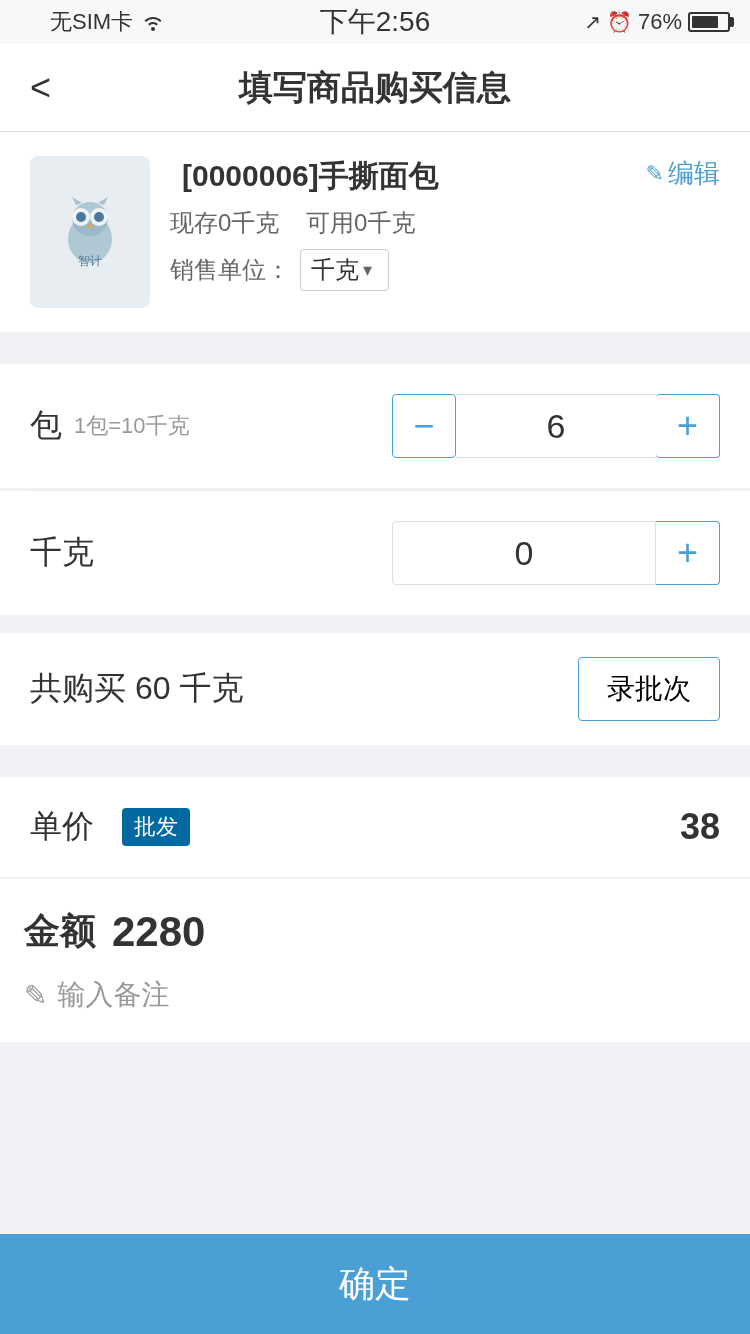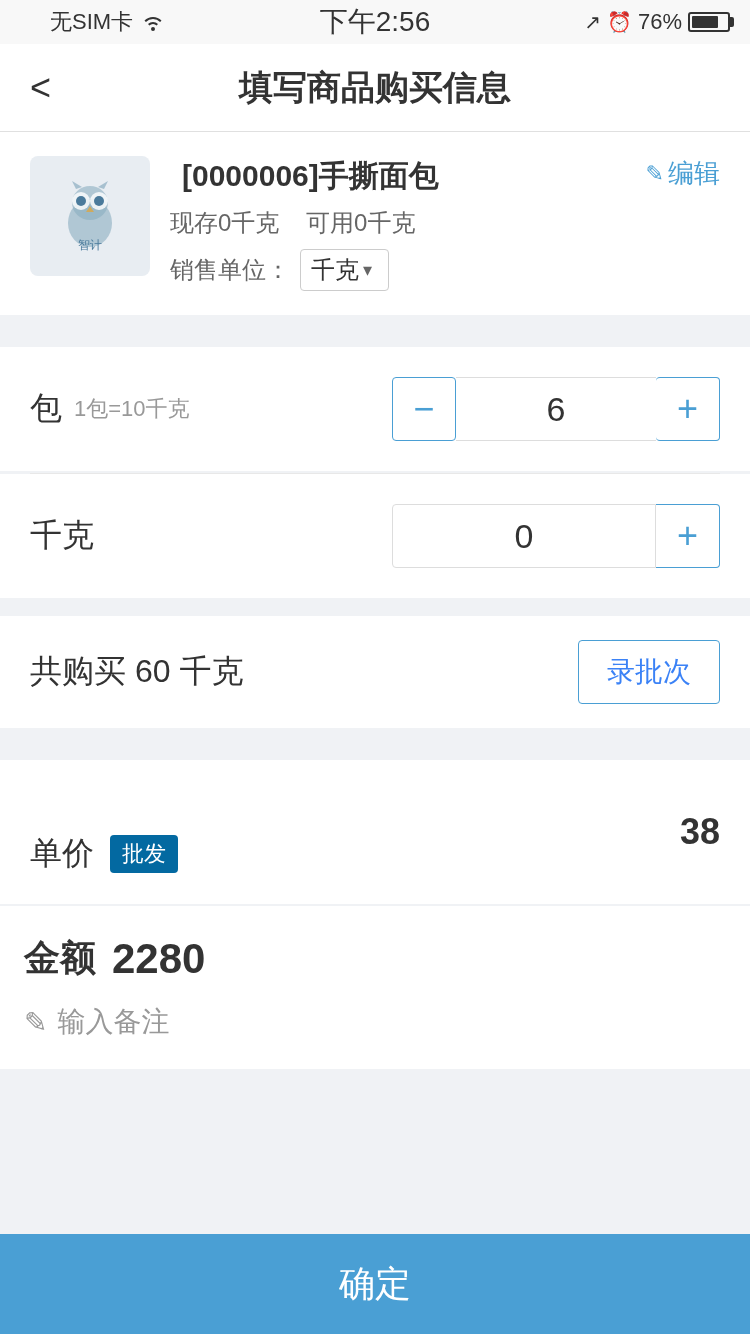--- a/index.html
+++ b/index.html
@@ -104,21 +104,21 @@
     .product-card {
       background: #ffffff;
       padding: 24px 30px;
       display: flex;
       align-items: flex-start;
       gap: 20px;
       margin-bottom: 16px;
     }
     .product-image {
       width: 120px;
-      height: 120px;
+      height: 152px;
       background: #e8edf2;
       border-radius: 8px;
       display: flex;
       align-items: center;
       justify-content: center;
       flex-shrink: 0;
       overflow: hidden;
     }
     .product-info {
       flex: 1;
@@ -232,44 +232,43 @@
       align-items: center;
       justify-content: space-between;
       margin-bottom: 16px;
     }
     .total-text {
       font-size: 32px;
       color: #333;
     }
     .batch-btn {
       border: 1px solid #4a9fd4;
-      color: #3b82f6;
+      color: #000000;
       background: #fff;
       font-size: 28px;
       padding: 12px 28px;
       border-radius: 4px;
       cursor: pointer;
     }
 
     
     .price-section {
       background: #ffffff;
       padding: 28px 30px;
       display: flex;
       align-items: center;
       justify-content: space-between;
       margin-bottom: 2px;
     }
     .price-label {
       display: flex;
       align-items: center;
-      gap: 16px;
+      gap: 28px;
       font-size: 32px;
       color: #333;
-      margin-top: 44px;
     }
     .price-tag {
       background: #0369a1;
       color: #fff;
       font-size: 22px;
       padding: 4px 12px;
       border-radius: 4px;
     }
     .price-ref-btn {
       border: 1px solid #e6903a;

